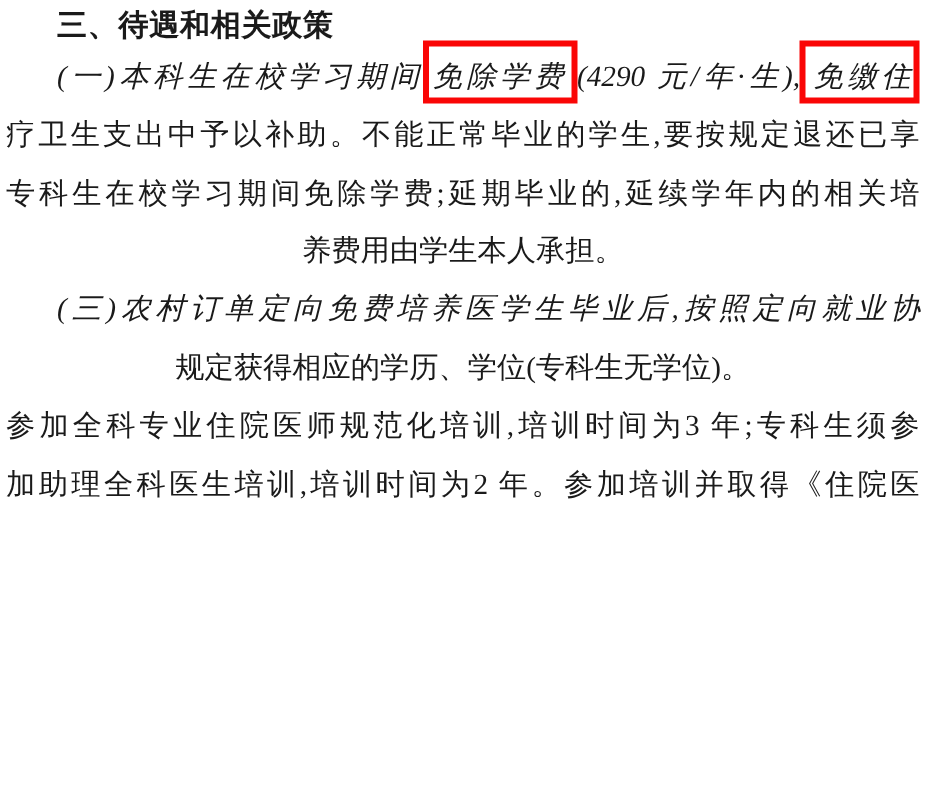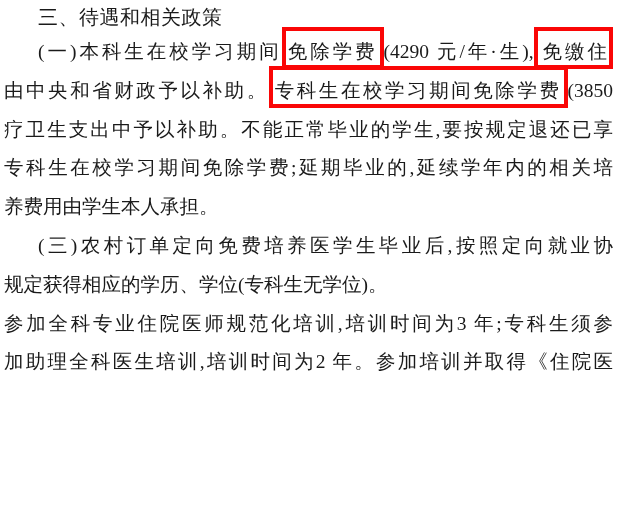--- a/index.html
+++ b/index.html
@@ -14,54 +14,54 @@
     box-sizing: border-box;
     padding: 2px 8px 0 4px;
     overflow: hidden;
     background: var(--bg, #ffffff);
     color: var(--ink, #1a1a1a);
     font-family: "Liberation Serif", "DejaVu Serif", serif;
   }
   .title {
     margin: 0 0 0 34px;
     font-family: "Liberation Sans", "DejaVu Sans", sans-serif;
-    font-weight: normal;
+    font-weight: bold;
     font-size: 20px;
     line-height: 31px;
     letter-spacing: 0.5px;
     color: var(--ink, #1a1a1a);
   }
   .line {
     font-size: 19.5px;
     line-height: 38.8px;
     height: 38.8px;
     letter-spacing: 0;
-    text-align: left;
+    text-align: center;
   }
   .line.fill {
     text-align: justify;
     text-align-last: justify;
     text-justify: inter-character;
   }
   .line.indent {
     text-indent: 34px;
+    font-style: italic;
   }
   .rbox {
     border: 4px solid var(--hl, #fa0606);
     padding: 10px 2px 3px 2px;
   }
 </style>
 </head>
 <body>
 
 <div class="page">
   <h3 class="title">三、待遇和相关政策</h3>
   <div id="body-lines">
       <div class="line indent fill"><span class="seg">(一)本科生在校学习期间</span><span class="rbox">免除学费</span><span class="seg">(4290 元/年·生),</span><span class="rbox">免缴住</span></div>
-      <div class="line fill"><span class="seg">由中央和省财政予以补助。</span><span class="rbox">专科生在校学习期间免除学费</span><span class="seg">(3850</span></div>
       <div class="line fill"><span class="seg">疗卫生支出中予以补助。不能正常毕业的学生,要按规定退还已享</span></div>
       <div class="line fill"><span class="seg">专科生在校学习期间免除学费;延期毕业的,延续学年内的相关培</span></div>
       <div class="line"><span class="seg">养费用由学生本人承担。</span></div>
       <div class="line indent fill"><span class="seg">(三)农村订单定向免费培养医学生毕业后,按照定向就业协</span></div>
       <div class="line"><span class="seg">规定获得相应的学历、学位(专科生无学位)。</span></div>
       <div class="line fill"><span class="seg">参加全科专业住院医师规范化培训,培训时间为3 年;专科生须参</span></div>
       <div class="line fill"><span class="seg">加助理全科医生培训,培训时间为2 年。参加培训并取得《住院医</span></div>
     </div>
 </div>
 

